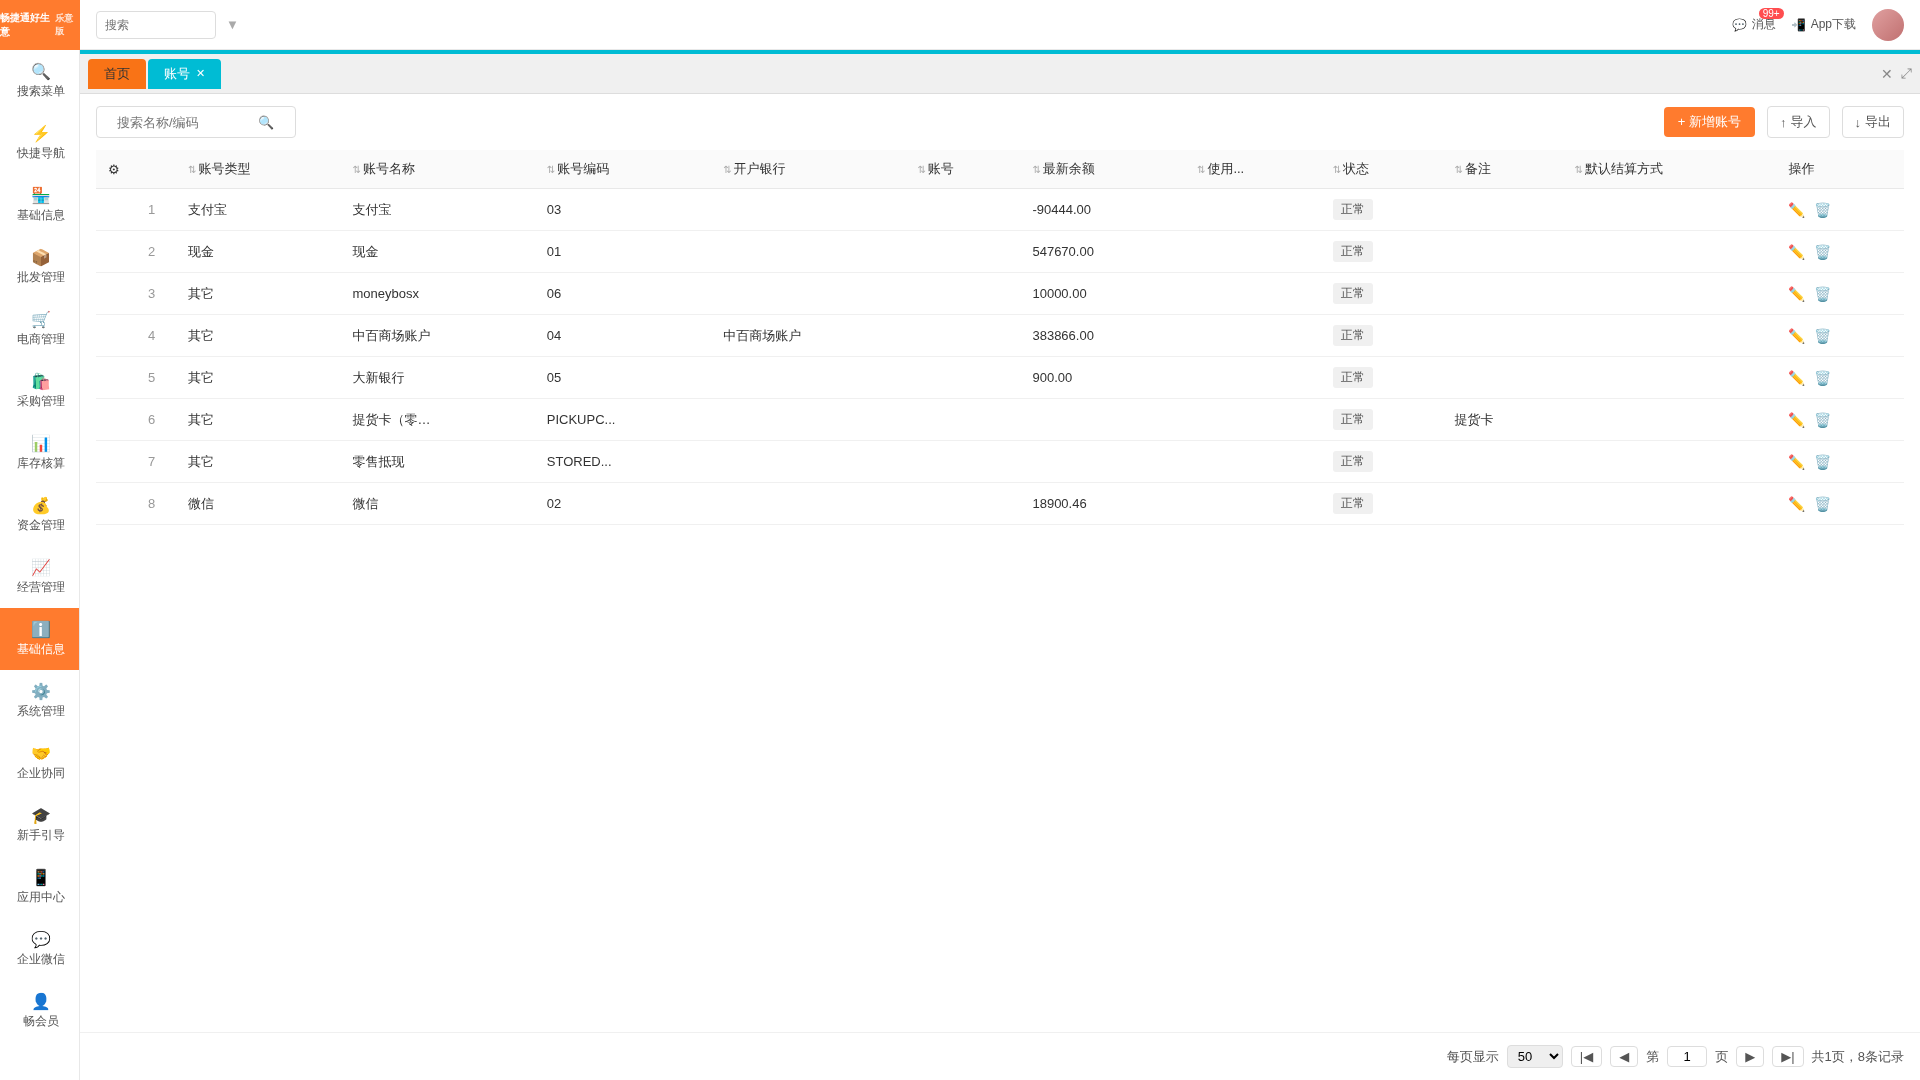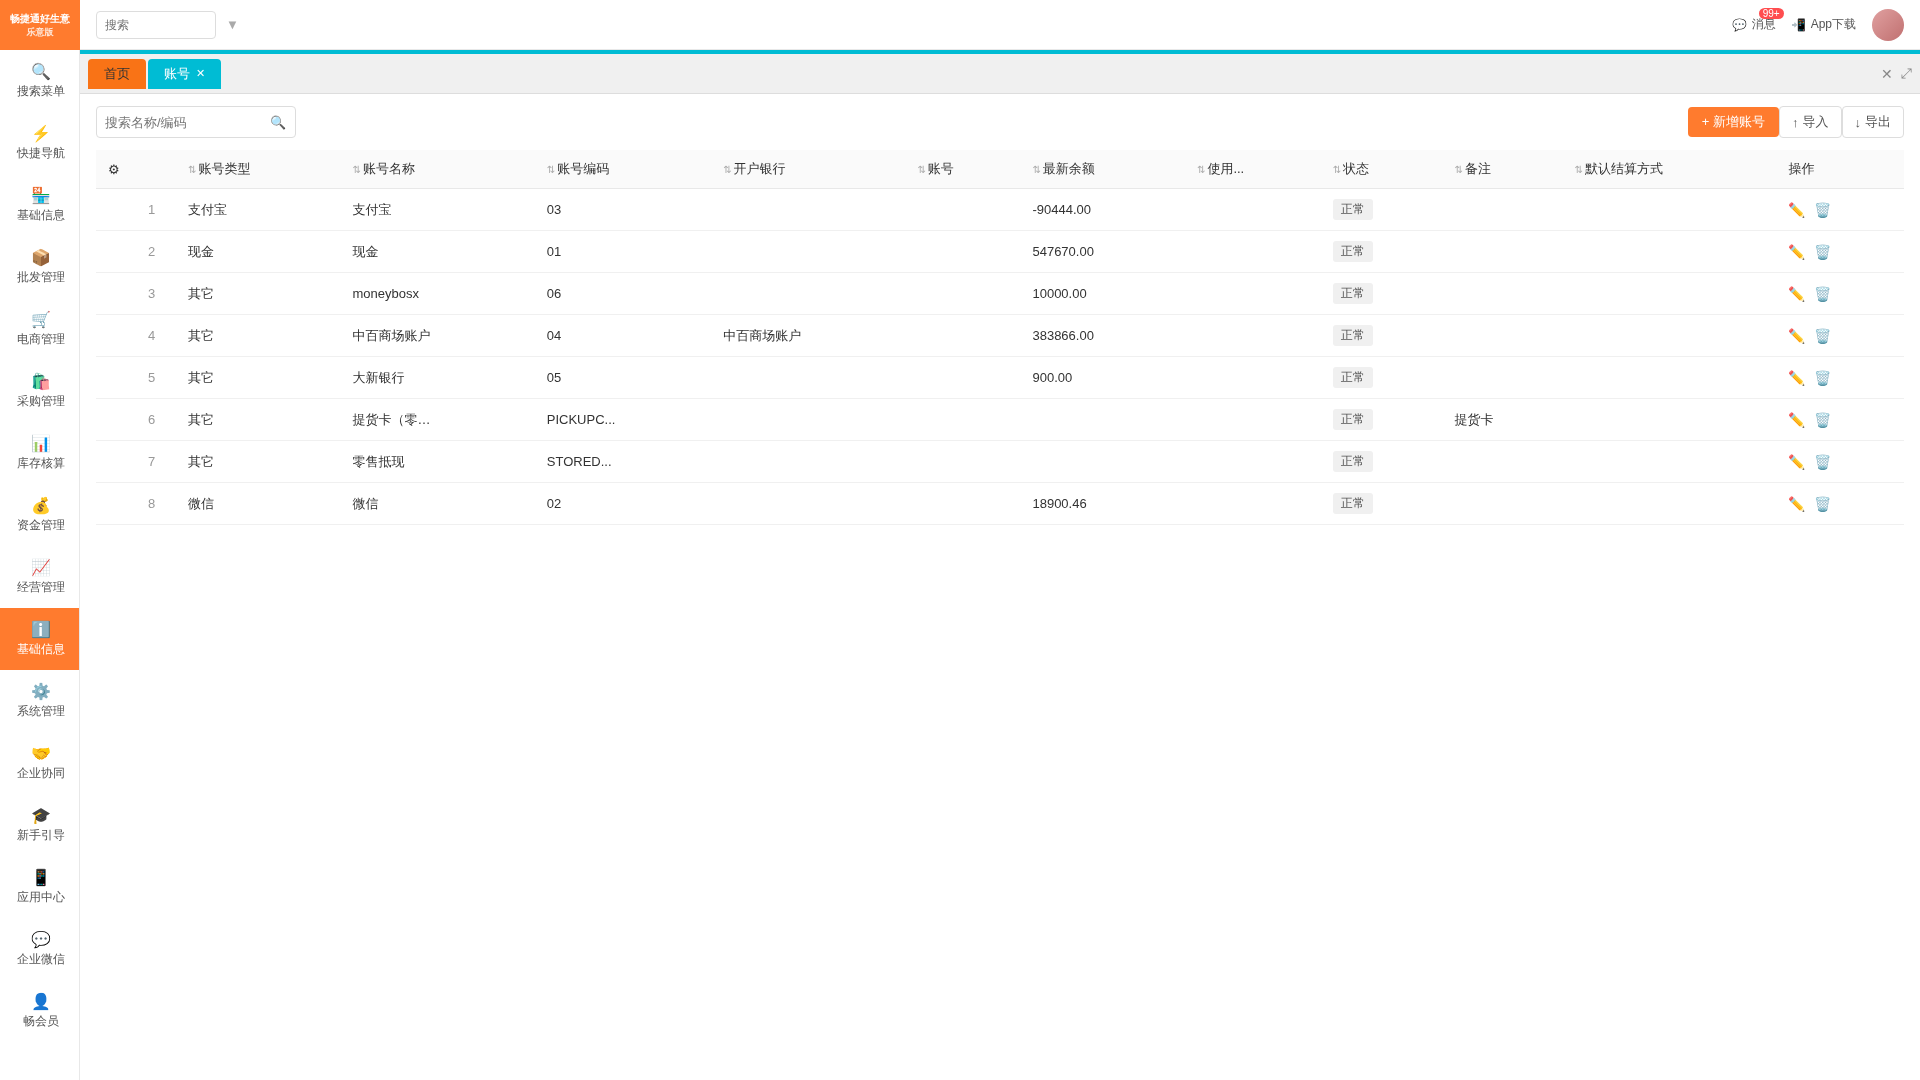--- a/index.html
+++ b/index.html
@@ -1,21 +1,21 @@
 <!DOCTYPE html>
 <html><head>
   <meta charset="utf-8">
   <style>
     * { box-sizing: border-box; margin: 0; padding: 0; }
     body { font-family: 'Microsoft YaHei', Arial, sans-serif; font-size: 13px; background: #f5f5f5; display: flex; height: 1080px; width: 1920px; overflow: hidden; }
 
     
     .sidebar { width: 80px; background: #fff; display: flex; flex-direction: column; border-right: 1px solid #e8e8e8; position: relative; z-index: 10; }
     .sidebar-logo { width: 80px; height: 50px; background: #ff7b2e; display: flex; align-items: center; justify-content: center; color: white; font-size: 12px; font-weight: bold; flex-shrink: 0; }
-    .sidebar-logo-inner { display: flex; flex-direction: column; align-items: center; }
+    .sidebar-logo-inner { display: flex; flex-direction: row; align-items: center; }
     .sidebar-logo-text { font-size: 10px; color: #fff; }
     .sidebar-logo-sub { font-size: 9px; color: rgba(255,255,255,0.8); }
     .sidebar-nav { flex: 1; overflow-y: auto; }
     .sidebar-item { display: flex; align-items: center; justify-content: center; padding: 12px 4px; cursor: pointer; color: #555; font-size: 12px; text-align: center; flex-direction: column; border-left: 3px solid transparent; }
     .sidebar-item.active { background: #ff7b2e; color: #fff; border-left-color: #ff7b2e; }
     .sidebar-item .icon { font-size: 16px; margin-bottom: 2px; }
 
     
     .main { flex: 1; display: flex; flex-direction: column; overflow: hidden; }
 
@@ -36,24 +36,24 @@
     .tab.active { background: #00bcd4; color: #fff; }
     .tab .close-icon { margin-left: 6px; font-size: 11px; cursor: pointer; }
     .tabs-bar-right { margin-left: auto; display: flex; align-items: center; gap: 8px; }
     .tab-action-btn { background: none; border: none; cursor: pointer; color: #888; font-size: 14px; }
 
     
     .page-content { flex: 1; display: flex; flex-direction: column; overflow: hidden; background: #fff; }
 
     
     .content-toolbar { display: flex; align-items: center; justify-content: space-between; padding: 12px 16px; flex-shrink: 0; }
-    .search-input-wrap { display: flex; align-items: center; border: 1px solid #ddd; border-radius: 4px; padding: 0 8px; width: 200px; height: 32px; }
+    .search-input-wrap { display: flex; align-items: center; border: 1px solid #ddd; border-radius: 4px; padding: 0 20px; width: 200px; height: 32px; }
     .search-input-wrap input { border: none; outline: none; font-size: 13px; width: 100%; }
     .search-icon { color: #aaa; cursor: pointer; }
-    .toolbar-actions { display: flex; align-items: center; gap: 0; }
+    .toolbar-actions { display: flex; align-items: center; gap: 12px; }
     .btn-add { background: #ff7b2e; color: white; border: none; border-radius: 4px; padding: 6px 14px; cursor: pointer; font-size: 13px; display: flex; align-items: center; gap: 4px; }
     .btn-action { background: white; color: #555; border: 1px solid #ddd; border-radius: 4px; padding: 6px 12px; cursor: pointer; font-size: 13px; display: flex; align-items: center; gap: 4px; }
 
     
     .table-wrap { flex: 1; overflow: auto; padding: 0 16px; }
     table { width: 100%; border-collapse: collapse; }
     thead tr { background: #fafafa; }
     thead th { padding: 10px 12px; text-align: left; font-weight: 500; color: #333; border-bottom: 1px solid #e8e8e8; white-space: nowrap; font-size: 13px; }
     thead th .sort-icon { color: #aaa; margin-right: 2px; font-size: 10px; }
     tbody tr { border-bottom: 1px solid #f0f0f0; }
@@ -388,14 +388,30 @@
       <div class="action-icons">
         <span class="action-icon">✏️</span>
         <span class="action-icon">🗑️</span>
       </div>
     </td>
   </tr>
           </tbody>
       </table>
     </div>
 
+    <div class="pagination-bar">
+      <span class="page-size-label">每页显示</span>
+      <select class="page-size-select">
+        <option>50</option>
+        <option>100</option>
+        <option>200</option>
+      </select>
+      <button class="page-nav-btn">|◀</button>
+      <button class="page-nav-btn">◀</button>
+      <span class="page-label">第</span>
+      <input class="page-input" type="text" value="1" style="">
+      <span class="page-label">页</span>
+      <button class="page-nav-btn">▶</button>
+      <button class="page-nav-btn">▶|</button>
+      <span class="total-label">共1页，8条记录</span>
+    </div>
   </div>
 </div>
 
 </body></html>

